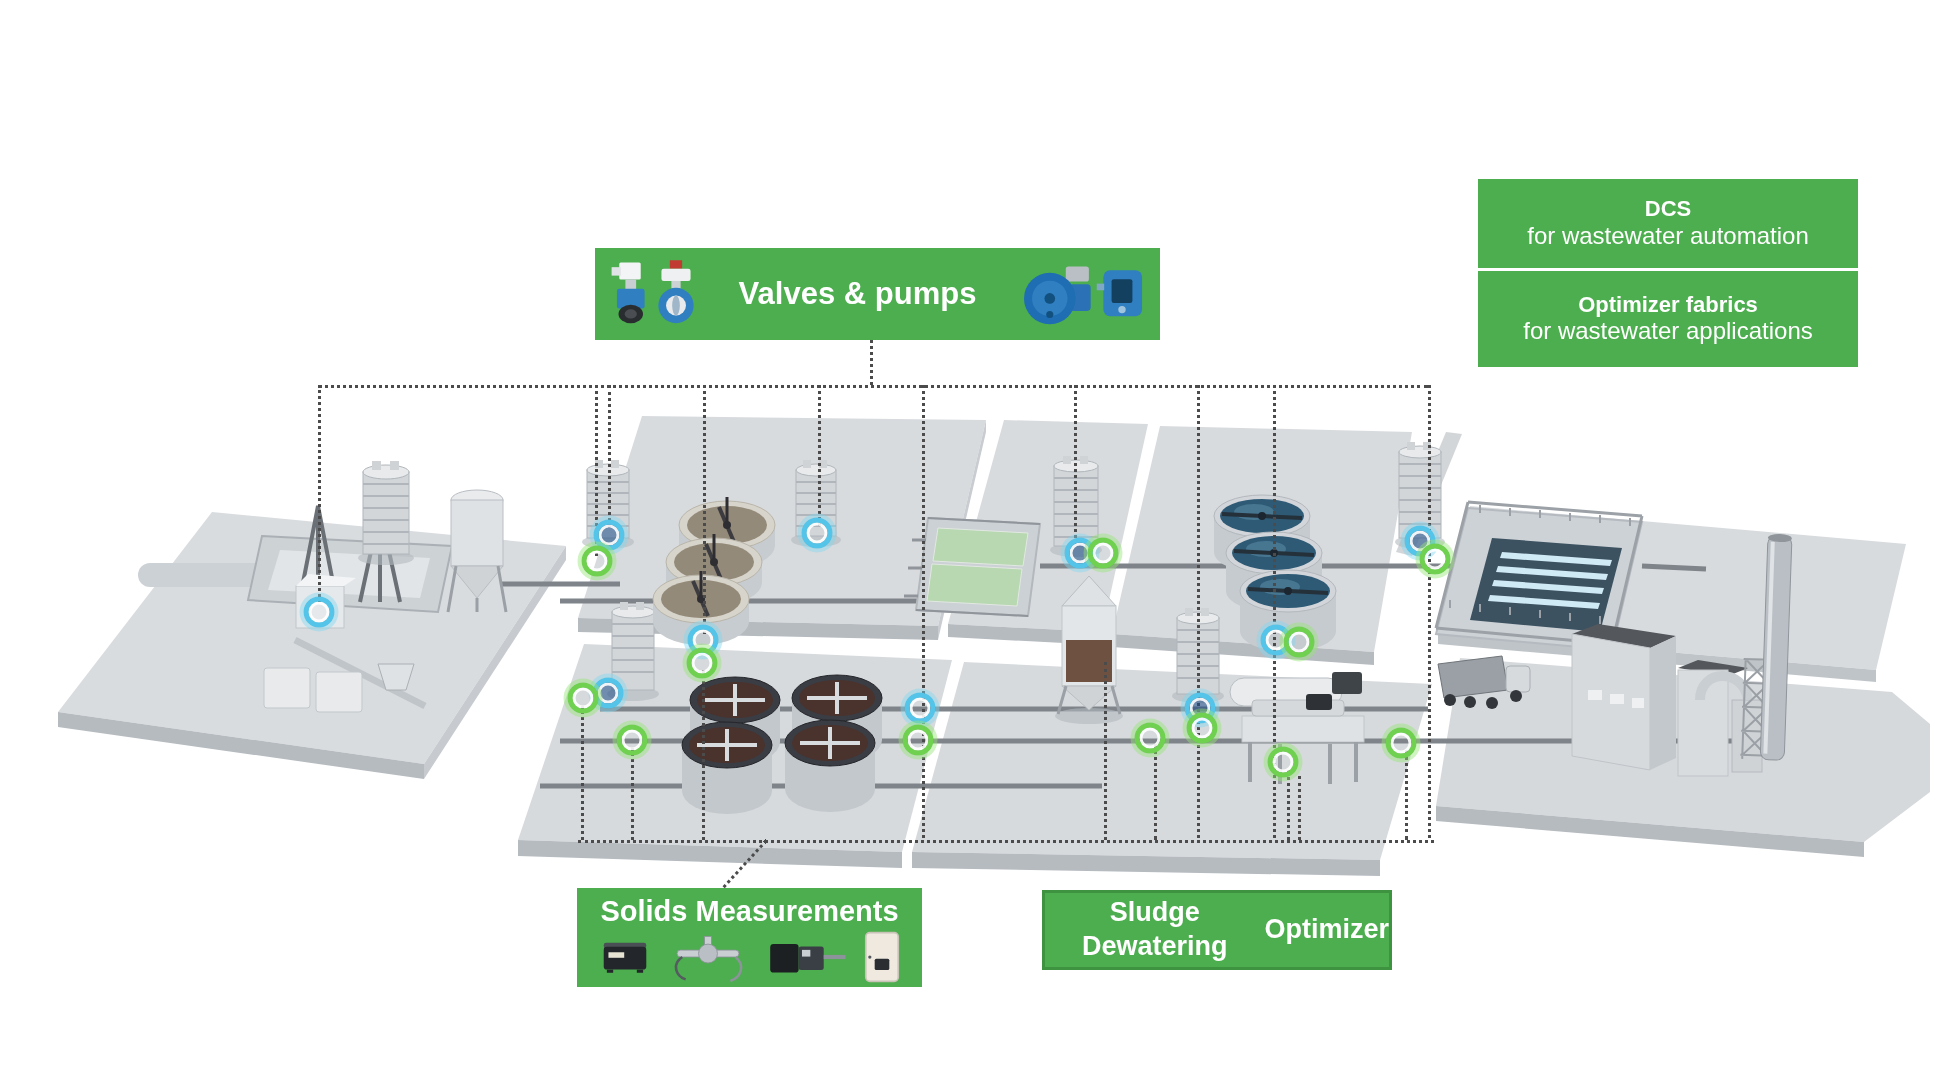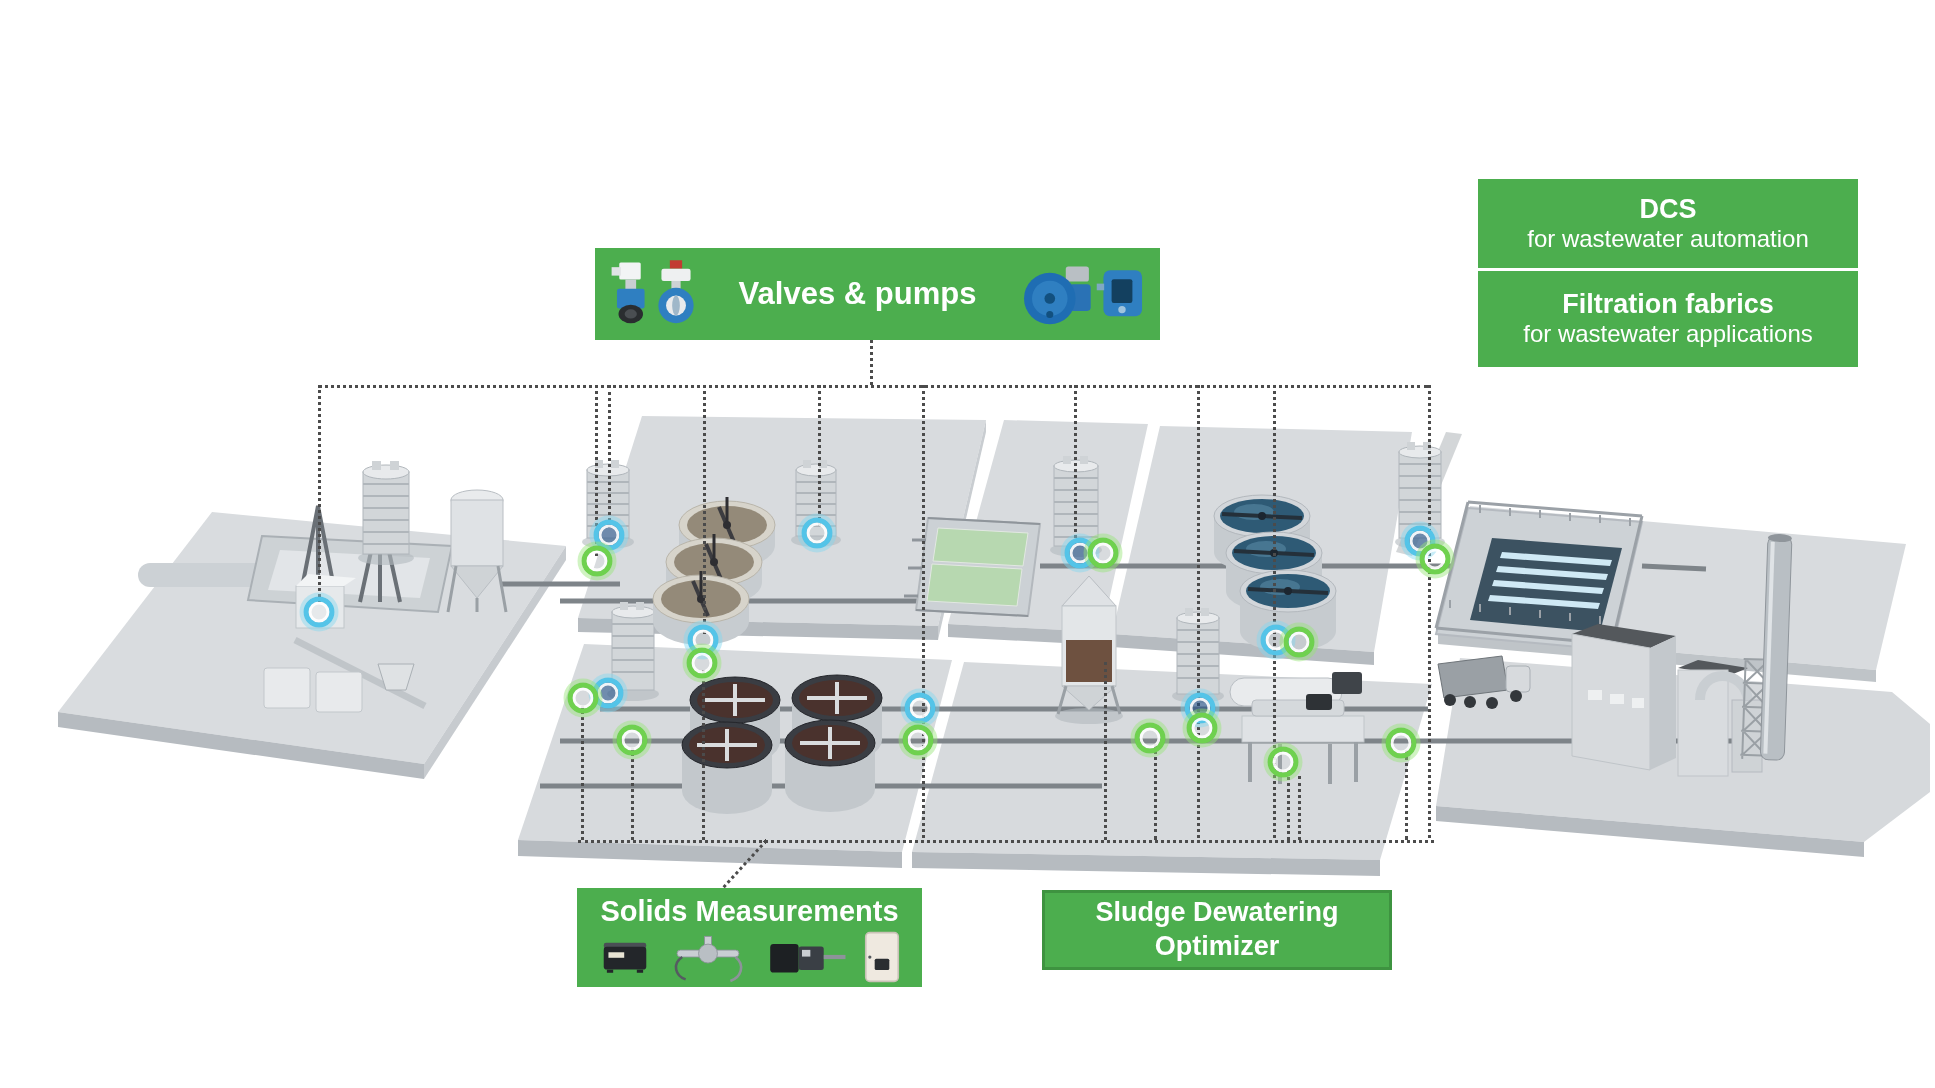--- a/index.html
+++ b/index.html
@@ -7,28 +7,28 @@
          font-family:"Liberation Sans",sans-serif;}
   .scene{position:absolute;left:0;top:0;z-index:1;}
   
   .gbox{position:absolute;background:#4cae4e;color:#ffffff;display:flex;align-items:center;
         justify-content:center;z-index:10;text-align:center;}
   .valves-box{left:595px;top:248px;width:565px;height:92px;gap:0;padding:0 12px;box-sizing:border-box;}
   .valves-title{flex:1;font-size:31px;font-weight:bold;white-space:nowrap;}
   .prod{display:flex;align-items:center;justify-content:center;}
   .dcs-box{left:1478px;top:179px;width:380px;height:89px;flex-direction:column;}
   .filtration-box{left:1478px;top:271px;width:380px;height:96px;flex-direction:column;}
-  .gbox .t1{font-size:27px;font-weight:bold;line-height:1.15;}
+  .gbox .t1{font-size:22px;font-weight:bold;line-height:1.15;}
   .gbox .t2{font-size:24px;line-height:1.2;text-align:center;}
   .solids-box{left:577px;top:888px;width:345px;height:99px;flex-direction:column;
               justify-content:flex-start;padding-top:7px;box-sizing:border-box;}
   .solids-title{font-size:29px;font-weight:bold;}
   .solids-icons{display:flex;align-items:center;gap:14px;margin-top:3px;}
   .sludge-box{left:1042px;top:890px;width:350px;height:80px;border:3px solid #3e9340;
-              flex-direction:column;font-size:27px;font-weight:bold;line-height:1.25;box-sizing:border-box;}
+              flex-direction:row;font-size:27px;font-weight:bold;line-height:1.25;box-sizing:border-box;}
   
   .dl{position:absolute;z-index:5;}
   .dl-h{border-top:3px dotted #4b4b4b;height:0;}
   .dl-v{border-left:3px dotted #4b4b4b;width:0;}
   .dl-d{border-top:3px dotted #4b4b4b;height:0;transform-origin:0 0;}
   
   .marker{position:absolute;width:31px;height:31px;border-radius:50%;box-sizing:border-box;
           transform:translate(-50%,-50%);z-index:6;cursor:pointer;background:transparent;}
   .marker.green{border:5px solid #6fd14f;
      box-shadow:0 0 0 4px rgba(150,228,120,.45), inset 0 0 0 3px rgba(255,255,255,.9);}
@@ -356,21 +356,21 @@
       </svg>
     </span>
   </div>
 
   <div class="gbox dcs-box">
     <span class="t1">DCS</span>
     <span class="t2">for wastewater automation</span>
   </div>
 
   <div class="gbox filtration-box">
-    <span class="t1">Filtration fabrics</span>
+    <span class="t1">Optimizer fabrics</span>
     <span class="t2">for wastewater applications</span>
   </div>
 
   <div class="gbox solids-box">
     <span class="solids-title">Solids Measurements</span>
     <span class="solids-icons">
       <span class="prod">
         <svg width="52" height="38" viewBox="0 0 66 48">
           <rect x="6" y="6" width="54" height="7" rx="3" fill="#4a4f55"></rect>
           <rect x="6" y="11" width="54" height="29" rx="4" fill="#23262a"></rect>

